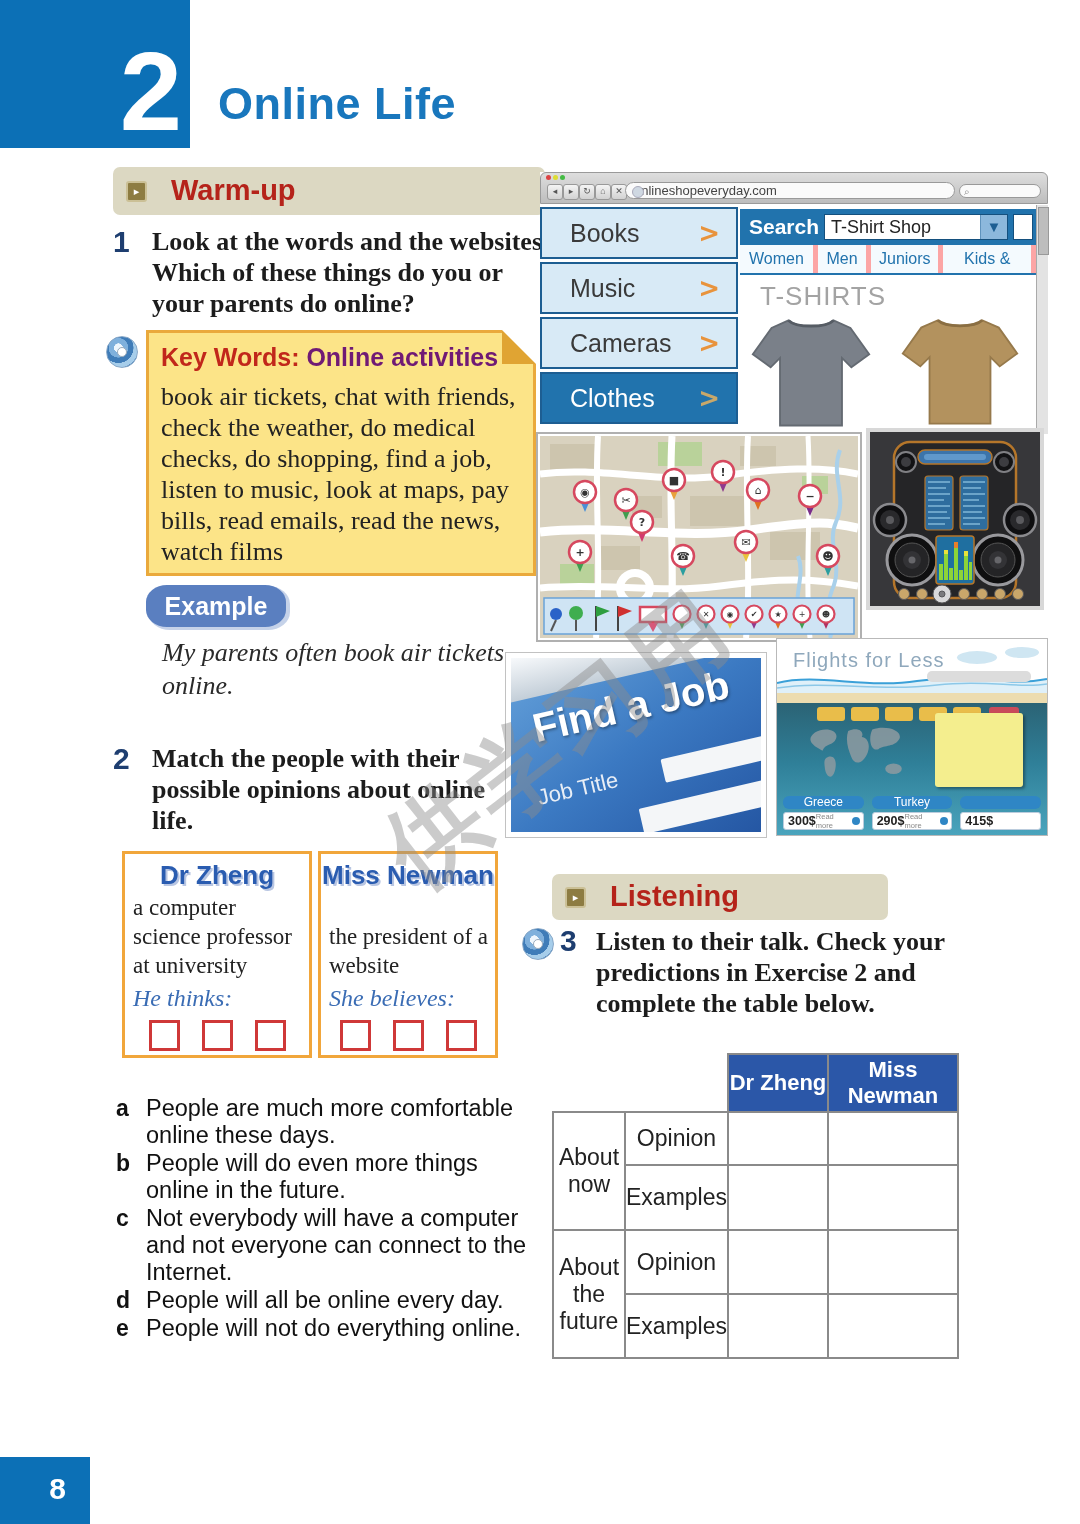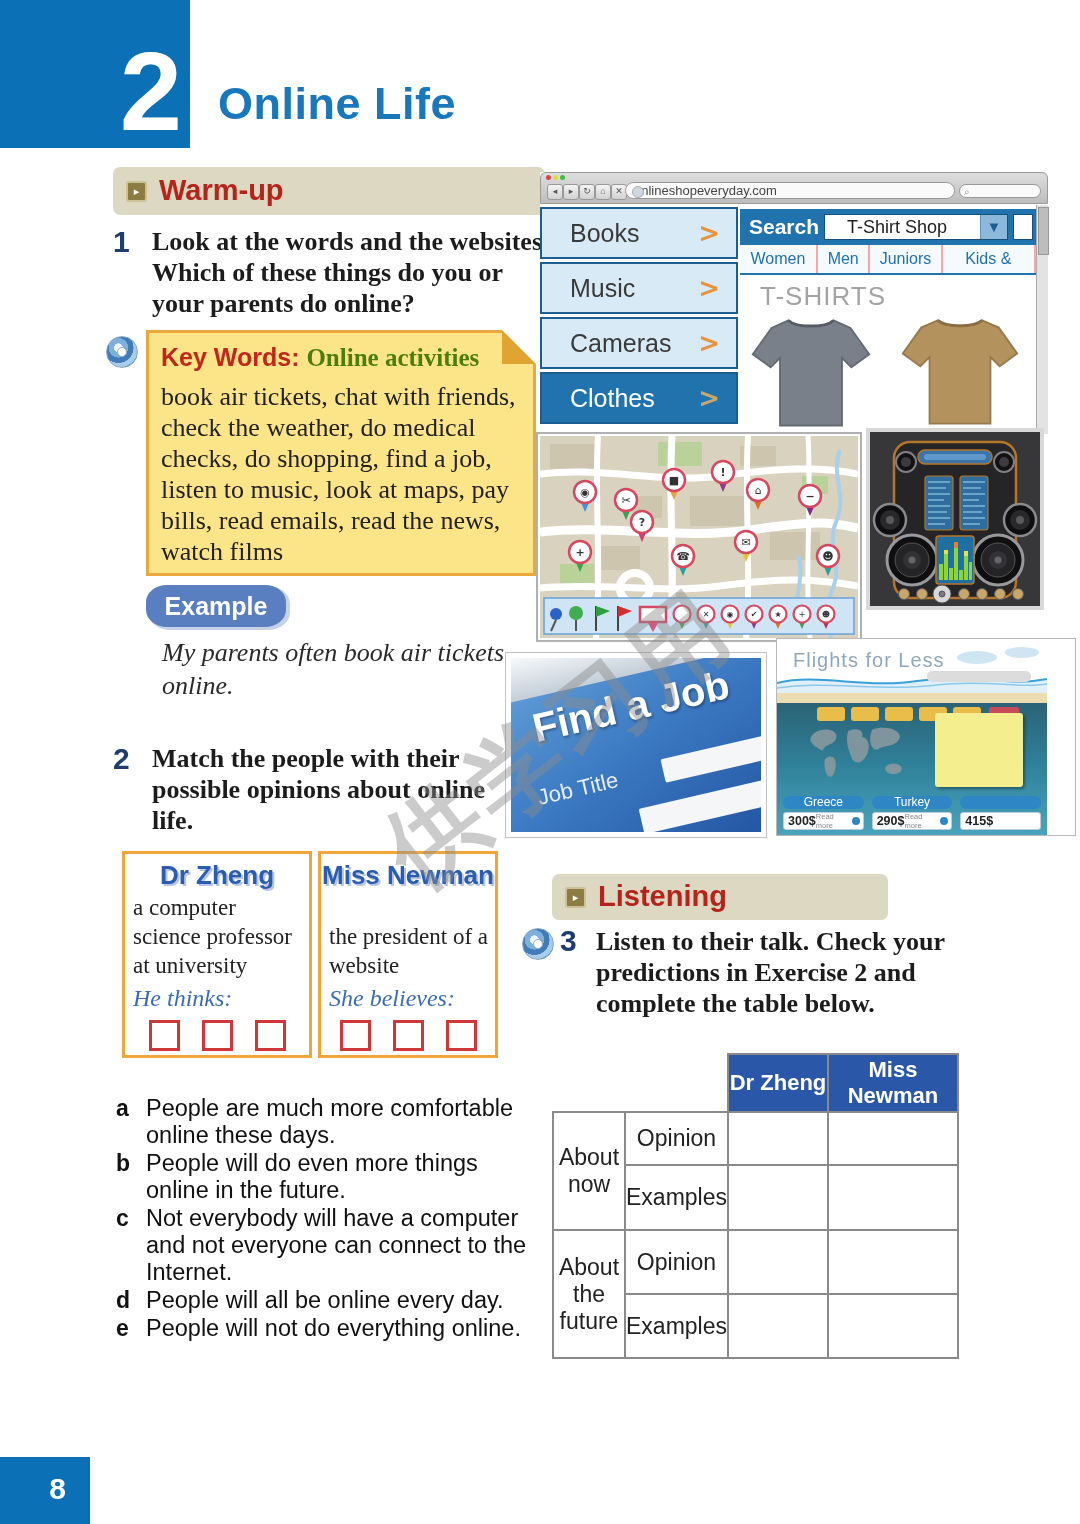--- a/index.html
+++ b/index.html
@@ -9,21 +9,21 @@
 
   
   #unit-box{left:0;top:0;width:190px;height:148px;background:#0c70b6;}
   #unit-num{position:absolute;right:8px;bottom:-18px;color:#fff;font:bold 112px "Liberation Sans",sans-serif;line-height:148px;}
   #page-title{left:218px;top:78px;color:#1977bd;font:bold 45px "Liberation Sans",sans-serif;letter-spacing:.5px;}
 
   
   .sec-header{display:flex;align-items:center;background:#dcd8c2;border-radius:7px;}
   .playbox{width:17px;height:17px;background:#8d7c42;border:2px solid #cbc096;border-radius:3px;
            color:#fff;font-size:11px;line-height:16px;text-align:center;margin-left:13px;flex:none;}
-  .sec-label{color:#b5231a;font:bold 29px "Liberation Sans",sans-serif;margin-left:12px;padding-bottom:2px;}
+  .sec-label{color:#b5231a;font:bold 29px "Liberation Sans",sans-serif;margin-left:24px;padding-bottom:2px;}
   #warmup-header{left:113px;top:167px;width:432px;height:48px;}
   #listening-header{left:552px;top:874px;width:336px;height:46px;}
 
   
   .ex-num{color:#1e3e70;font:bold 30px "Liberation Sans",sans-serif;}
   .ex-text{font:bold 26px/31px "Liberation Serif",serif;color:#1c1c1c;}
   #ex1-num{left:113px;top:225px;} #ex1-text{left:152px;top:226px;width:398px;}
   #ex2-num{left:113px;top:742px;} #ex2-text{left:152px;top:743px;width:335px;}
   #ex3-num{left:560px;top:924px;} #ex3-text{left:596px;top:926px;width:372px;}
 
@@ -32,21 +32,21 @@
       background:radial-gradient(circle at 38% 36%,#eef6fd 0 16%,#7fb0dc 17% 36%,#3f7cb8 37% 56%,#a6cdea 57% 74%,#4f86bc 75% 100%);
       border:1px solid #88a8c8;}
   .cd::after{content:"";position:absolute;left:10px;top:10px;width:8px;height:8px;border-radius:50%;background:#fff;border:1px solid #9ab;}
   #cd1{left:106px;top:336px;} #cd3{left:522px;top:928px;}
 
   
   #kw-box{left:146px;top:330px;width:384px;height:240px;background:#fce488;border:3px solid #eaa93c;}
   #kw-box::before{content:"";position:absolute;top:-3px;right:-3px;border-style:solid;border-width:0 34px 34px 0;
                   border-color:#fff #fff #e0a433 transparent;}
   #kw-head{position:absolute;left:12px;top:10px;font:bold 25px "Liberation Sans",sans-serif;white-space:nowrap;}
-  #kw-head .kwl{color:#c1271b;} #kw-head .kwt{color:#4d7c0f;font-family:Liberation Serif, serif;}
+  #kw-head .kwl{color:#c1271b;} #kw-head .kwt{color:#701a75;}
   #kw-words{position:absolute;left:12px;top:48px;width:356px;font:26px/31px "Liberation Serif",serif;color:#222;}
 
   
   #example-blob{left:146px;top:585px;width:140px;height:42px;background:#5a7fc0;border-radius:21px/17px;
                 box-shadow:3px 2px 0 1px rgba(90,127,192,.35);text-align:center;}
   #example-blob span{color:#fff;font:bold 25px/42px "Liberation Sans",sans-serif;}
   #example-text{left:162px;top:636px;width:345px;font:italic 26px/33px "Liberation Serif",serif;color:#2a2a2a;}
 
   
   .pcard{position:absolute;top:851px;height:207px;background:#fff;border:3px solid #f1a63b;box-sizing:border-box;}
@@ -84,25 +84,25 @@
   .menu-item{position:absolute;left:0;width:198px;height:52px;background:#d8eaf6;border:2px solid #1d5e92;
              box-sizing:border-box;font-size:25px;color:#3a3a3a;line-height:48px;padding-left:28px;}
   .menu-item .arr{position:absolute;right:16px;font:bold 26px/48px "DejaVu Sans",sans-serif;color:#e8933c;}
   .menu-item.sel{background:#2173ad;color:#fff;}
   .menu-item.sel .arr{color:#c8a86a;}
   #rightpanel{position:absolute;left:200px;top:37px;width:296px;height:225px;}
   #searchbar{position:absolute;left:0;top:0;width:296px;height:36px;background:#2173ad;}
   #searchbar .slabel{position:absolute;left:9px;top:6px;color:#fff;font:bold 21px "Liberation Sans",sans-serif;}
   #shop-select{position:absolute;left:84px;top:5px;width:184px;height:26px;background:#fff;border:1px solid #14507e;
                box-sizing:border-box;display:flex;}
-  #shop-select .val{flex:1;font-size:18px;line-height:24px;color:#222;padding-left:22px;}
+  #shop-select .val{flex:1;font-size:18px;line-height:24px;color:#222;padding-left:6px;}
   #shop-select .caret{width:26px;background:#8cb8dc;color:#1d5e92;text-align:center;font-size:15px;line-height:24px;border-left:1px solid #5f93bd;}
   #searchbar .gobtn{position:absolute;left:273px;top:5px;width:20px;height:26px;background:#fff;border:1px solid #14507e;box-sizing:border-box;}
   #tabs{position:absolute;left:0;top:36px;width:296px;height:30px;display:flex;border-bottom:2px solid #2173ad;box-sizing:border-box;}
-  .tab{height:28px;line-height:28px;text-align:center;color:#2173ad;font-size:16px;background:#f4fafe;border-right:2px solid #fca5a5;}
+  .tab{height:28px;line-height:28px;text-align:center;color:#2173ad;font-size:16px;background:#f4fafe;border-right:5px solid #fca5a5;}
   #shopcontent{position:absolute;left:0;top:66px;width:296px;height:159px;background:#fff;}
   #tshirts-title{position:absolute;left:20px;top:6px;color:#a3a3a3;font-size:26px;letter-spacing:1px;}
   .shirt{position:absolute;top:36px;}
   #scrollbar{position:absolute;right:0;top:33px;width:12px;height:229px;background:#e3e3e3;border-left:1px solid #aaa;box-sizing:border-box;}
   #scrollthumb{position:absolute;top:2px;left:1px;width:9px;height:46px;background:#bdbdbd;border:1px solid #999;}
 
   
   #mapbox{left:536px;top:432px;width:318px;height:202px;background:#fff;border:2px solid #b0b0b0;padding:2px;}
 
   
@@ -115,21 +115,21 @@
              background:linear-gradient(155deg,#6aa6dd 0%,#3b79c2 40%,#16408f 100%);transform:rotate(-13deg);}
   #fj-edge{position:absolute;left:-30px;top:-30px;width:320px;height:44px;background:linear-gradient(#f8fafc,#c3ced8);transform:rotate(-13deg);}
   #fj-title{position:absolute;left:20px;top:26px;transform:rotate(-13deg);color:#fff;
             font:bold 40px "Liberation Sans",sans-serif;text-shadow:1px 2px 3px rgba(0,0,0,.35);white-space:nowrap;}
   .fj-bar{position:absolute;background:#f4f6f8;transform:rotate(-13deg);border-radius:2px;}
   #fj-bar1{left:150px;top:82px;width:170px;height:24px;}
   #fj-bar2{left:128px;top:128px;width:200px;height:26px;}
   #fj-field{position:absolute;left:26px;top:118px;transform:rotate(-13deg);color:#e8eef6;font:22px "Liberation Sans",sans-serif;white-space:nowrap;}
 
   
-  #flights{left:776px;top:638px;width:300px;height:198px;background:#fff;border:1px solid #b9b9b9;box-sizing:border-box;}
+  #flights{left:776px;top:638px;width:272px;height:198px;background:#fff;border:1px solid #b9b9b9;box-sizing:border-box;}
   #fl-title{position:absolute;left:16px;top:10px;color:#8fa8bc;font-size:20px;letter-spacing:1px;}
   .cloud{position:absolute;background:#cfe6f2;border-radius:50%;}
   #fl-search{position:absolute;left:150px;top:32px;width:104px;height:11px;background:#dcdcdc;border-radius:5px;}
   #fl-sand{position:absolute;left:0;top:54px;width:270px;height:10px;background:#ecdcb0;}
   #fl-body{position:absolute;left:0;top:64px;width:270px;height:132px;
            background:linear-gradient(180deg,#2b6375 0%,#2f7f98 45%,#4aa4bd 100%);}
   .navpill{position:absolute;top:4px;width:28px;height:14px;background:#e9bd4a;border-radius:3px;}
   .navpill.red{width:30px;background:#c94b5a;}
   #fl-panel{position:absolute;left:158px;top:10px;width:88px;height:74px;background:#f4ee8e;border-radius:3px;
             box-shadow:2px 2px 3px rgba(0,0,0,.35);}

